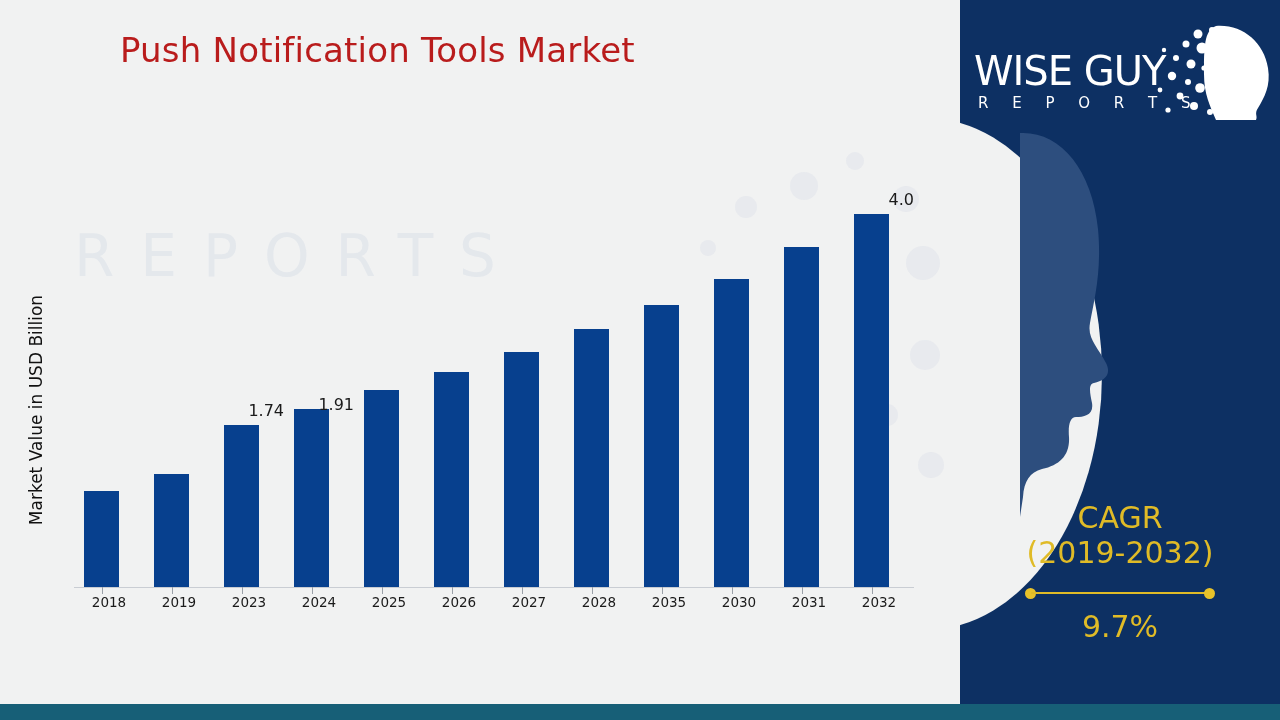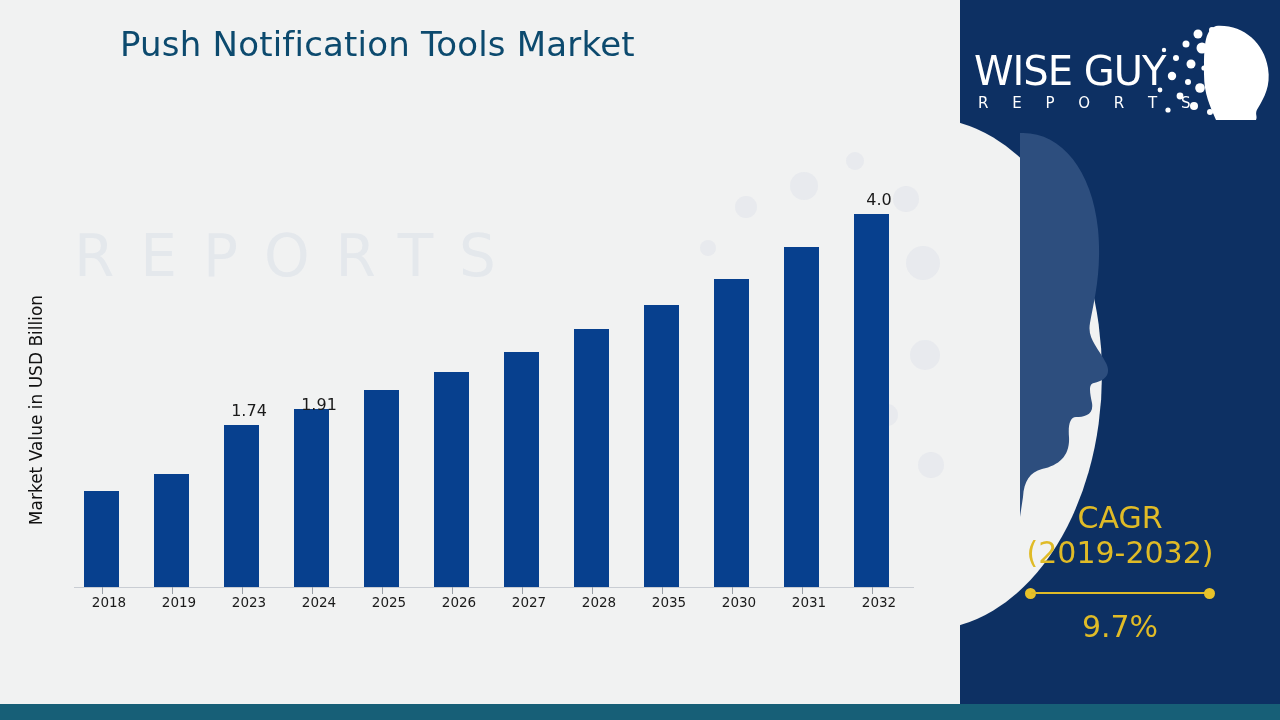--- a/index.html
+++ b/index.html
@@ -7,23 +7,23 @@
     width:1280px;height:720px;overflow:hidden;
     font-family:"DejaVu Sans","Liberation Sans",sans-serif;
     background:#f1f2f2;position:relative;
   }
   #stage{position:absolute;inset:0;width:1280px;height:720px;overflow:hidden;background:#f1f2f2;}
 
   
   .chart-panel{position:absolute;left:0;top:0;width:960px;height:704px;background:#f1f2f2;overflow:hidden;}
 
   .chart-title{
-    position:absolute;left:120px;top:24px;
+    position:absolute;left:120px;top:30px;
     font-size:34px;letter-spacing:.2px;
-    color:#0c4a6e;white-space:nowrap;
+    color:#b91c1c;white-space:nowrap;
     font-family:"DejaVu Sans","Liberation Sans",sans-serif;
   }
 
   
   .watermark{position:absolute;left:74px;top:215px;width:800px;height:230px;
     pointer-events:none;user-select:none;}
   .wm-line1{font-size:118px;color:#dfe3ea;letter-spacing:6px;line-height:1;opacity:.85;
     font-family:"DejaVu Sans","Liberation Sans",sans-serif;}
   .wm-line2{font-size:58px;color:#e3e7ec;letter-spacing:26px;line-height:1;margin-top:12px;opacity:.9;
     font-family:"DejaVu Sans","Liberation Sans",sans-serif;}
@@ -36,21 +36,21 @@
     transform-origin:0 0;transform:rotate(-90deg) translate(-340px,0);
     text-align:center;font-size:17px;color:#111;white-space:nowrap;
   }
 
   .plot{position:absolute;left:74px;top:150px;width:840px;height:437px;}
   .axis-line{position:absolute;left:74px;top:587px;width:840px;height:1px;background:#c9cdd3;}
 
   .bar{position:absolute;bottom:0;width:35px;background:#07408e;}
   .bar-col{position:absolute;bottom:0;width:70px;height:437px;}
   .bar-value{
-    position:absolute;left:0;width:70px;text-align:center;
+    position:absolute;left:0;width:70px;text-align:right;
     font-size:16px;color:#1a1a1a;
   }
   .tick{position:absolute;top:587px;width:1px;height:7px;background:#9aa0a8;}
   .xtick-label{
     position:absolute;top:594px;width:70px;text-align:center;
     font-size:13.5px;color:#1a1a1a;
   }
 
   
   .brand-panel{position:absolute;left:960px;top:0;width:320px;height:704px;background:#0d3063;overflow:hidden;}

